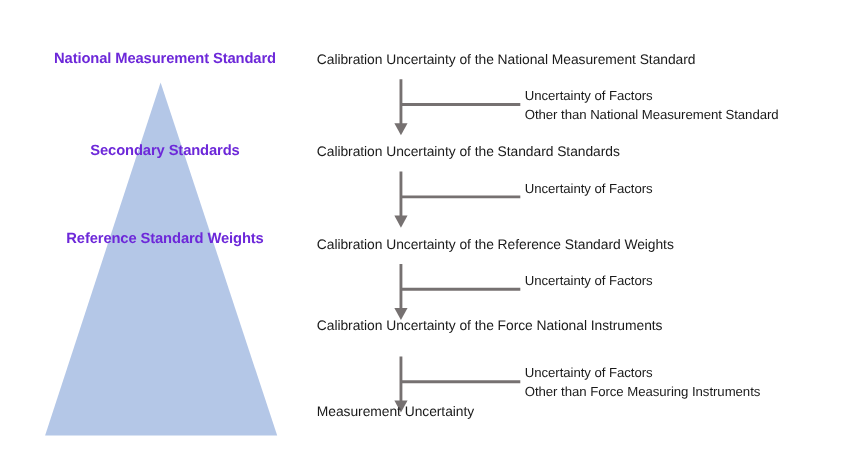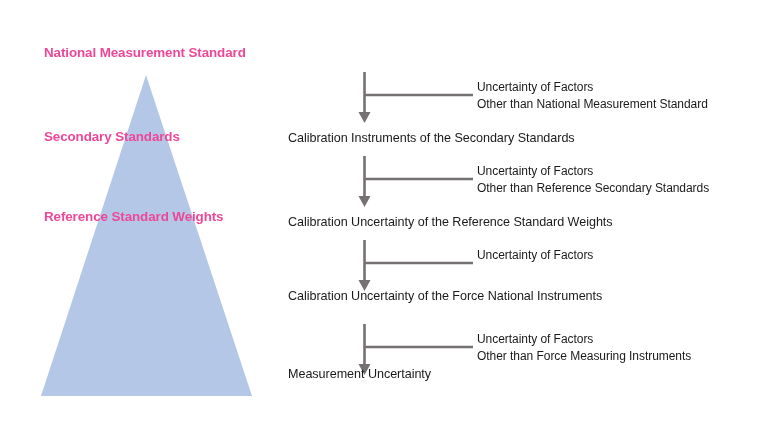--- a/index.html
+++ b/index.html
@@ -22,23 +22,23 @@
     position: absolute;
     left: 0;
     top: 0;
     width: 290px;
     height: 432px;
   }
   .tier-label {
     position: absolute;
     font-family: "Liberation Sans", sans-serif;
     font-weight: bold;
-    color: #ec4899;
+    color: #6d28d9;
     white-space: nowrap;
-    text-align: left;
+    text-align: center;
     letter-spacing: -0.1px;
   }
 
   
   .flow-text {
     position: absolute;
     font-family: "Liberation Sans", sans-serif;
     font-weight: normal;
     color: #1a1a1a;
     white-space: nowrap;
@@ -96,37 +96,37 @@
       <line x1="79.5" y1="347" x2="188" y2="347"></line>
     </g>
     <g fill="#767171">
       <polygon points="73.5,112 85.5,112 79.5,123"></polygon>
       <polygon points="73.5,196 85.5,196 79.5,207"></polygon>
       <polygon points="73.5,280 85.5,280 79.5,291"></polygon>
       <polygon points="73.5,364 85.5,364 79.5,375"></polygon>
     </g>
   </svg>
 
+  <div class="flow-text" style="left:288px; top:47px;">Calibration Uncertainty of the National Measurement Standard</div>
 
-  <div class="flow-text" style="left:288px; top:131px;">Calibration Instruments of the Secondary Standards</div>
+  <div class="flow-text" style="left:288px; top:131px;">Calibration Uncertainty of the Standard Standards</div>
 
   <div class="flow-text" style="left:288px; top:215px;">Calibration Uncertainty of the Reference Standard Weights</div>
 
   <div class="flow-text" style="left:288px; top:289px;">Calibration Uncertainty of the Force National Instruments</div>
 
   <div class="flow-text" style="left:288px; top:367px;">Measurement Uncertainty</div>
 
   <div class="factor-block" style="left:477px; top:79px;">
     <div>Uncertainty of Factors</div>
     <div>Other than National Measurement Standard</div>
   </div>
 
   <div class="factor-block" style="left:477px; top:163px;">
     <div>Uncertainty of Factors</div>
-    <div>Other than Reference Secondary Standards</div>
   </div>
 
   <div class="factor-block" style="left:477px; top:247px;">
     <div>Uncertainty of Factors</div>
   </div>
 
   <div class="factor-block" style="left:477px; top:331px;">
     <div>Uncertainty of Factors</div>
     <div>Other than Force Measuring Instruments</div>
   </div>

